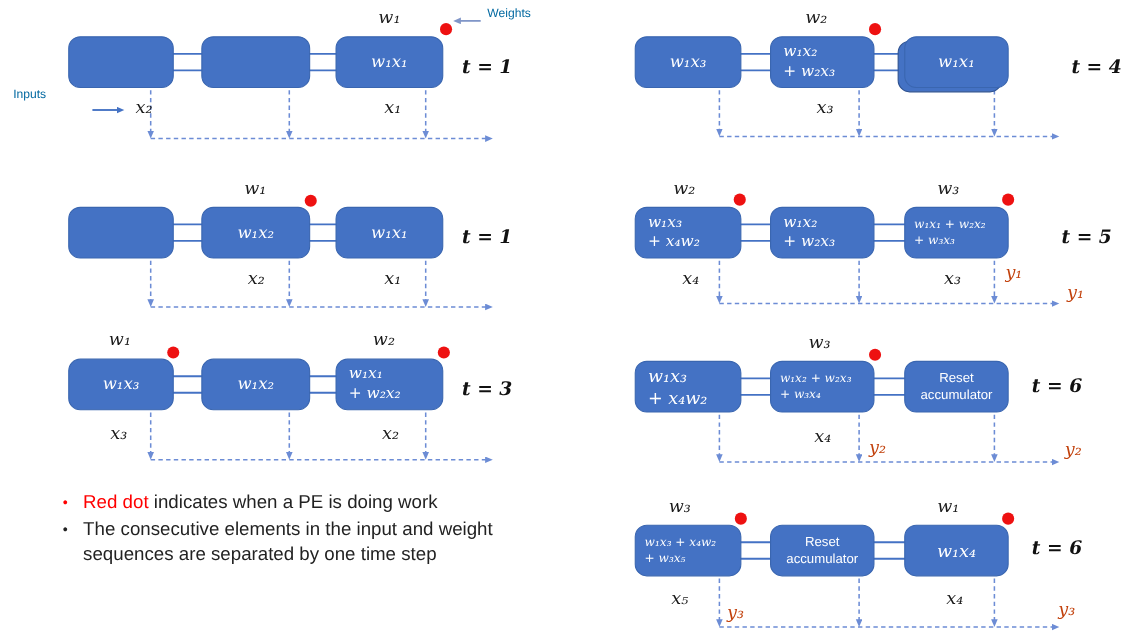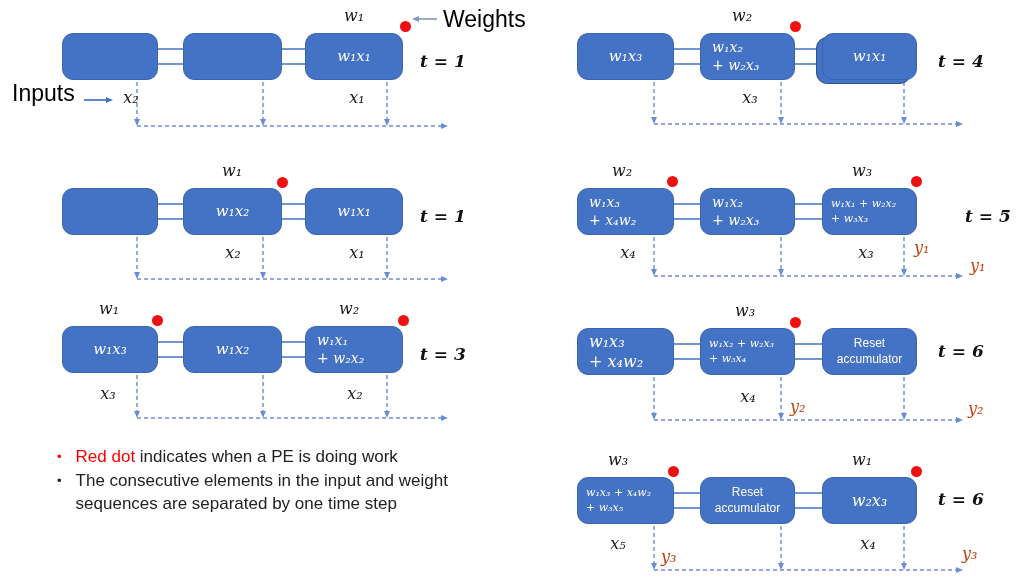--- a/index.html
+++ b/index.html
@@ -20,21 +20,21 @@
   .box.sans{font:12px "Liberation Sans","DejaVu Sans",sans-serif;font-style:normal;line-height:1.3;}
   .box.shadowbox{border-color:#2F528F;}
 
   .mlabel{position:absolute;width:50px;text-align:center;color:#1A1A1A;
           font:italic 16px "DejaVu Serif","DejaVu Sans",serif;white-space:nowrap;}
   .sublabel{position:absolute;width:44px;text-align:center;color:#1A1A1A;
           font:italic 16px "DejaVu Serif","DejaVu Sans",serif;white-space:nowrap;}
   .outlabel{position:absolute;color:#c2410c;font:italic 16px "DejaVu Serif","DejaVu Sans",serif;white-space:nowrap;}
   .tlabel{position:absolute;color:#111111;font:italic 700 17px "DejaVu Serif","DejaVu Sans",serif;white-space:nowrap;}
   .dot{position:absolute;width:11px;height:11px;border-radius:50%;background:#EE1111;}
-  .caption{position:absolute;color:#000000;font-size:23px;white-space:nowrap;}
+  .caption{position:absolute;color:#0369a1;font-size:11px;white-space:nowrap;}
 
   .bullets{position:absolute;left:57px;top:446px;width:440px;color:#222222;font-size:17px;line-height:1.32;}
   .bullet{display:flex;gap:14px;margin-bottom:2px;}
   .bullet .mark{font-size:13px;line-height:1.7;}
   .bullet .txt{white-space:pre-line;}
   .red{color:#FF0000;}
 </style>
 </head>
 <body>
 
@@ -145,21 +145,21 @@
   <span class="sublabel" style="left:86px;top:384px;">x₃</span>
   <span class="sublabel" style="left:333px;top:384px;">x₂</span>
 
   <div class="box" style="left:577px;top:33px;width:97px;">w₁x₃</div>
   <div class="box two" style="left:700px;top:33px;width:95px;">w₁x₂
 + w₂x₃</div>
   <div class="box shadowbox" style="left:816px;top:37px;width:95px;"></div>
   <div class="box" style="left:822px;top:33px;width:95px;">w₁x₁</div>
   <span class="mlabel" style="left:717px;top:6px;">w₂</span>
   <span class="dot" style="left:790px;top:21px;"></span>
-  <span class="tlabel" style="left:938px;top:51px;">t = 4</span>
+  <span class="tlabel" style="left:974px;top:51px;">t = 4</span>
   <span class="sublabel" style="left:728px;top:88px;">x₃</span>
 
   <div class="box two" style="left:577px;top:188px;width:97px;">w₁x₃
 + x₄w₂</div>
   <div class="box two" style="left:700px;top:188px;width:95px;">w₁x₂
 + w₂x₃</div>
   <div class="box two sm" style="left:822px;top:188px;width:95px;">w₁x₁ + w₂x₂
 + w₃x₃</div>
   <span class="mlabel" style="left:597px;top:161px;">w₂</span>
   <span class="dot" style="left:667px;top:176px;"></span>
@@ -181,21 +181,21 @@
   <span class="dot" style="left:790px;top:317px;"></span>
   <span class="tlabel" style="left:938px;top:341px;text-align:right;">t = 6</span>
   <span class="sublabel" style="left:726px;top:387px;">x₄</span>
   <span class="outlabel" style="left:790px;top:397px;">y₂</span>
   <span class="outlabel" style="left:968px;top:399px;">y₂</span>
 
   <div class="box two sm" style="left:577px;top:477px;width:97px;">w₁x₃ + x₄w₂
 + w₃x₅</div>
   <div class="box sans" style="left:700px;top:477px;width:95px;">Reset
 accumulator</div>
-  <div class="box lg" style="left:822px;top:477px;width:95px;">w₂x₃</div>
+  <div class="box lg" style="left:822px;top:477px;width:95px;">w₁x₄</div>
   <span class="mlabel" style="left:593px;top:450px;">w₃</span>
   <span class="dot" style="left:668px;top:466px;"></span>
   <span class="mlabel" style="left:837px;top:450px;">w₁</span>
   <span class="dot" style="left:911px;top:466px;"></span>
   <span class="tlabel" style="left:938px;top:489px;">t = 6</span>
   <span class="sublabel" style="left:596px;top:534px;">x₅</span>
   <span class="outlabel" style="left:661px;top:547px;">y₃</span>
   <span class="sublabel" style="left:846px;top:534px;">x₄</span>
   <span class="outlabel" style="left:962px;top:544px;">y₃</span>
 

